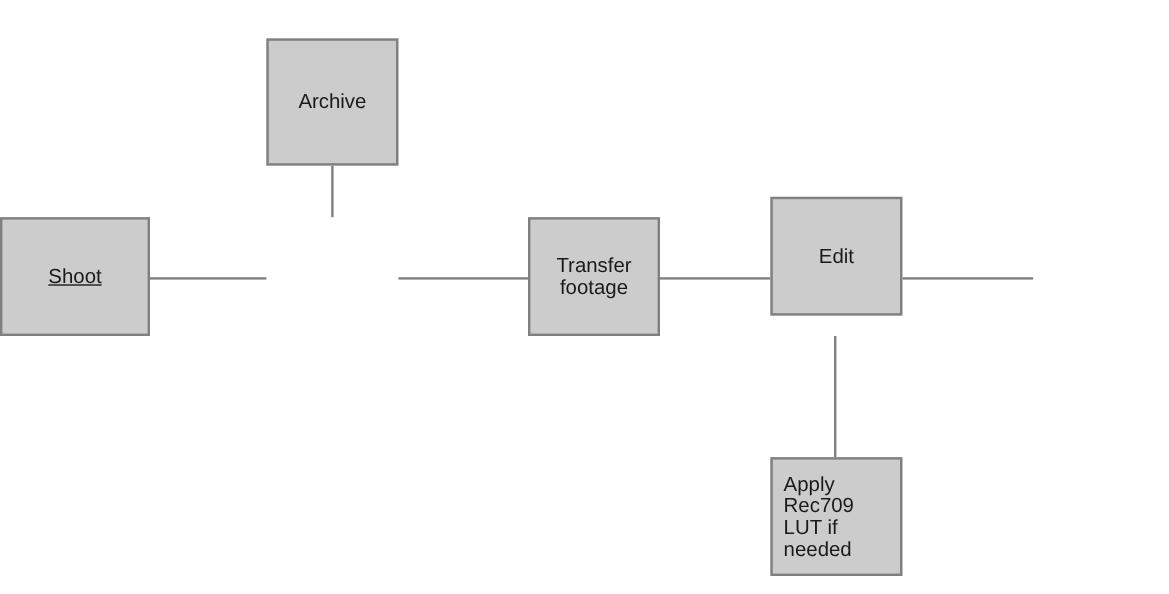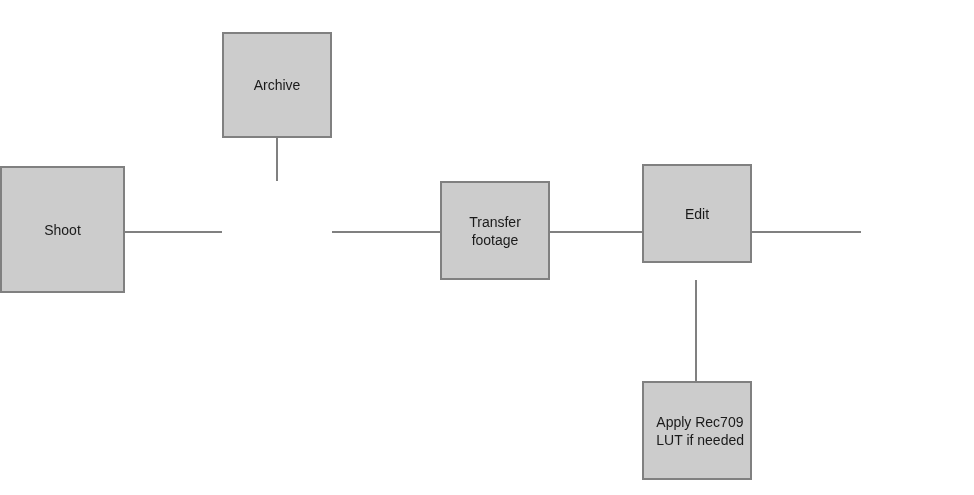--- a/index.html
+++ b/index.html
@@ -31,21 +31,21 @@
     box-sizing: border-box;
     background: #cccccc;
     border: 2px solid #808080;
     display: flex;
     align-items: center;
     justify-content: center;
     z-index: 2;
   }
   .node .node-label {
     color: #1a1a1a;
-    font-size: 14px;
+    font-size: 17px;
     line-height: 18px;
     text-align: center;
     white-space: pre-line;
     padding: 0 6px;
   }
   .node.align-left {
     justify-content: flex-end;
   }
   .node.align-left .node-label {
     text-align: left;
@@ -61,21 +61,21 @@
   <div class="edge h" style="left:125px; top:231px; width:97px;"></div>
   <div class="edge h" style="left:332px; top:231px; width:108px;"></div>
   <div class="edge h" style="left:550px; top:231px; width:92px;"></div>
   <div class="edge h" style="left:752px; top:231px; width:109px;"></div>
   <div class="edge v" style="left:695px; top:280px; height:101px;"></div>
 
   <div class="node" style="left:222px; top:32px; width:110px; height:106px;">
     <span class="node-label">Archive</span>
   </div>
 
-  <div class="node" style="left:0px; top:166px; width:125px; height:127px;">
+  <div class="node" style="left:0px; top:181px; width:125px; height:99px;text-decoration:underline;">
     <span class="node-label">Shoot</span>
   </div>
 
 
   <div class="node" style="left:440px; top:181px; width:110px; height:99px;">
     <span class="node-label">Transfer
 footage</span>
   </div>
 
   <div class="node" style="left:642px; top:164px; width:110px; height:99px;">

